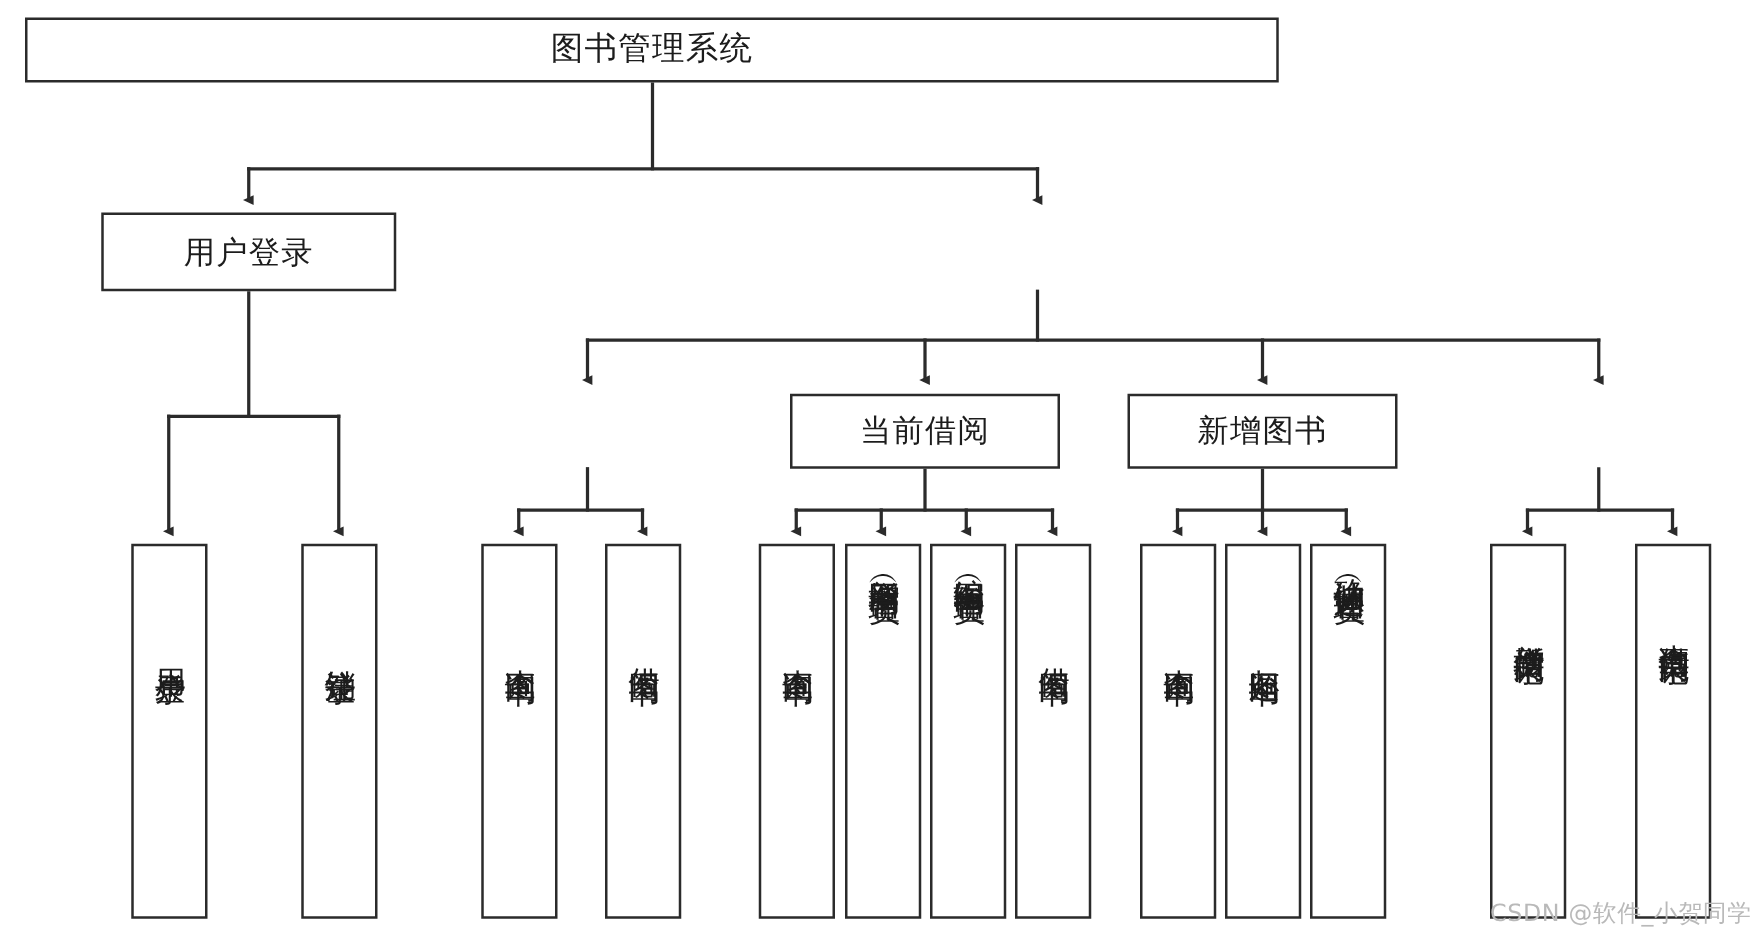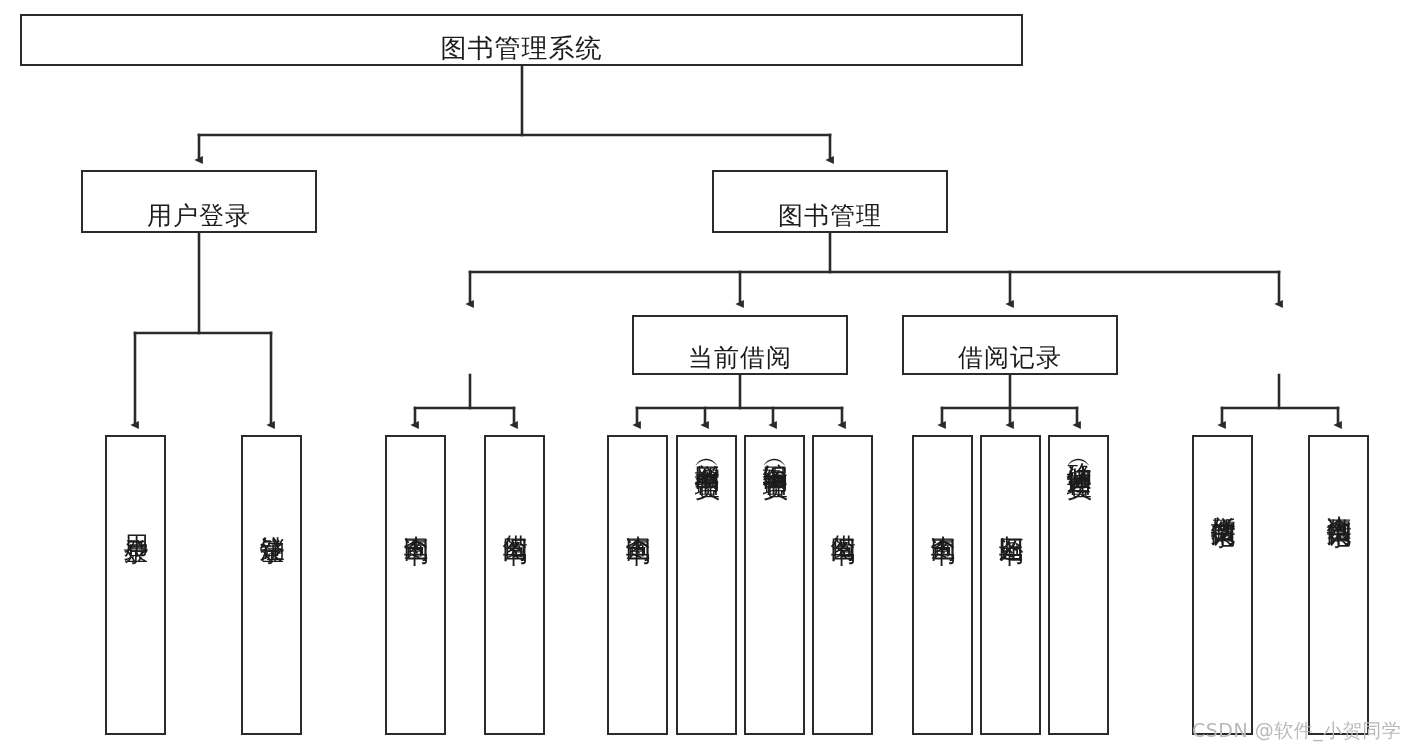--- a/index.html
+++ b/index.html
@@ -35,21 +35,20 @@
     display: flex;
     align-items: center;
     justify-content: center;
     text-align: center;
     color: #1c1c1c;
   }
   .node.horiz {
     font-size: 25px;
     letter-spacing: 1px;
     line-height: 1.2;
-    align-items: flex-end;
   }
   .node.horiz.root {
     font-size: 26px;
   }
   .node.vert {
     align-items: flex-start;
     justify-content: center;
     padding-top: 6px;
   }
   .node.vert .vlabel {
@@ -131,29 +130,26 @@
     </g>
   </svg>
 
   <div class="node horiz root" style="left:20px; top:14px; width:1003px; height:52px;">
     <span>图书管理系统</span>
   </div>
 
   <div class="node horiz" style="left:81px; top:170px; width:236px; height:63px;">
     <span>用户登录</span>
   </div>
-  <div class="node horiz" style="left:712px; top:170px; width:236px; height:63px;">
-    <span>图书管理</span>
-  </div>
 
   <div class="node horiz" style="left:632px; top:315px; width:216px; height:60px;">
     <span>当前借阅</span>
   </div>
   <div class="node horiz" style="left:902px; top:315px; width:216px; height:60px;">
-    <span>借阅记录</span>
+    <span>新增图书</span>
   </div>
 
   <div class="node vert pad-low" style="left:105px; top:435px; width:61px; height:300px;">
     <span class="vlabel">用户登录</span>
   </div>
   <div class="node vert pad-low" style="left:241px; top:435px; width:61px; height:300px;">
     <span class="vlabel">注销登录</span>
   </div>
 
   <div class="node vert pad-low" style="left:385px; top:435px; width:61px; height:300px;">

